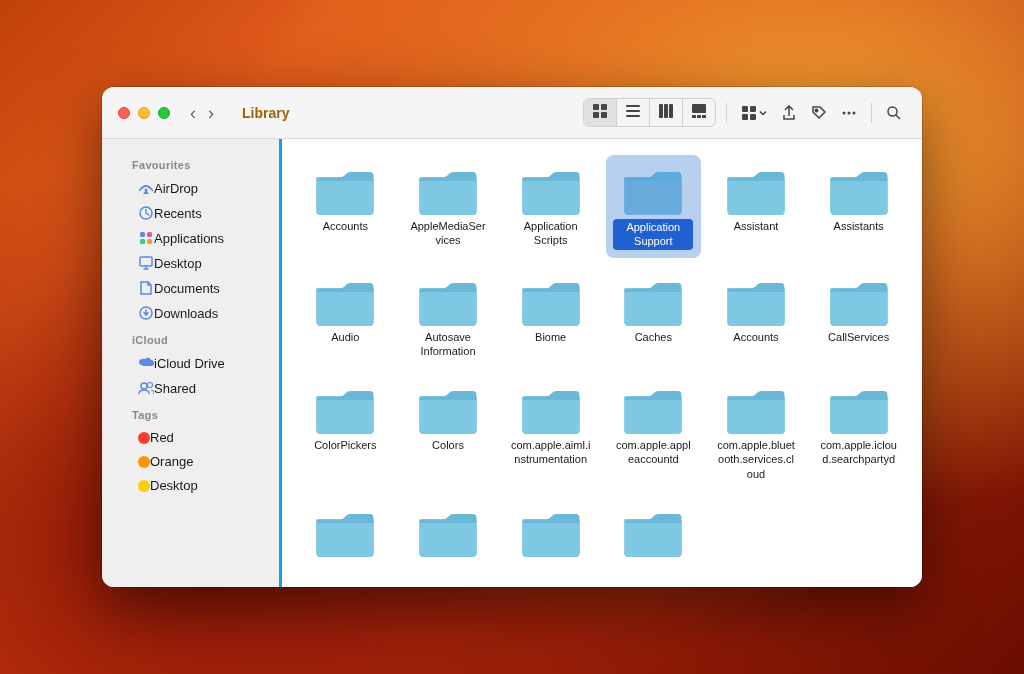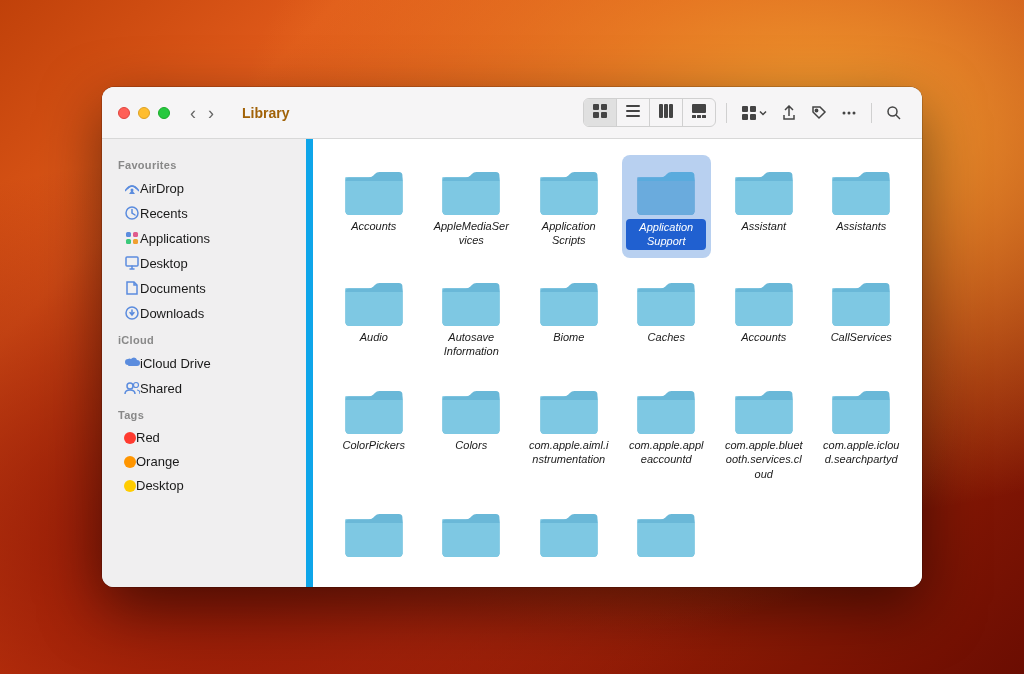--- a/index.html
+++ b/index.html
@@ -142,25 +142,25 @@
 
     
     .main-content {
       display: flex;
       flex: 1;
       overflow: hidden;
     }
 
     
     .sidebar {
-      width: 211px;
+      width: 180px;
       background: #f0eff0;
-      border-right: 7px solid #0ea5e9;
+      border-right: 3px solid #0ea5e9;
       overflow-y: auto;
-      padding: 12px 0;
+      padding: 12px 14px;
       flex-shrink: 0;
     }
 
     .sidebar-section-label {
       font-size: 11px;
       font-weight: 600;
       color: #888;
       padding: 8px 16px 4px;
       letter-spacing: 0.3px;
     }
@@ -192,21 +192,20 @@
       border-radius: 50%;
       flex-shrink: 0;
     }
 
     
     .file-grid {
       flex: 1;
       overflow-y: auto;
       padding: 16px;
       background: #ffffff;
-      font-style: italic;
     }
 
     .grid-container {
       display: grid;
       grid-template-columns: repeat(6, 1fr);
       gap: 8px;
     }
 
     .folder-item {
       display: flex;

